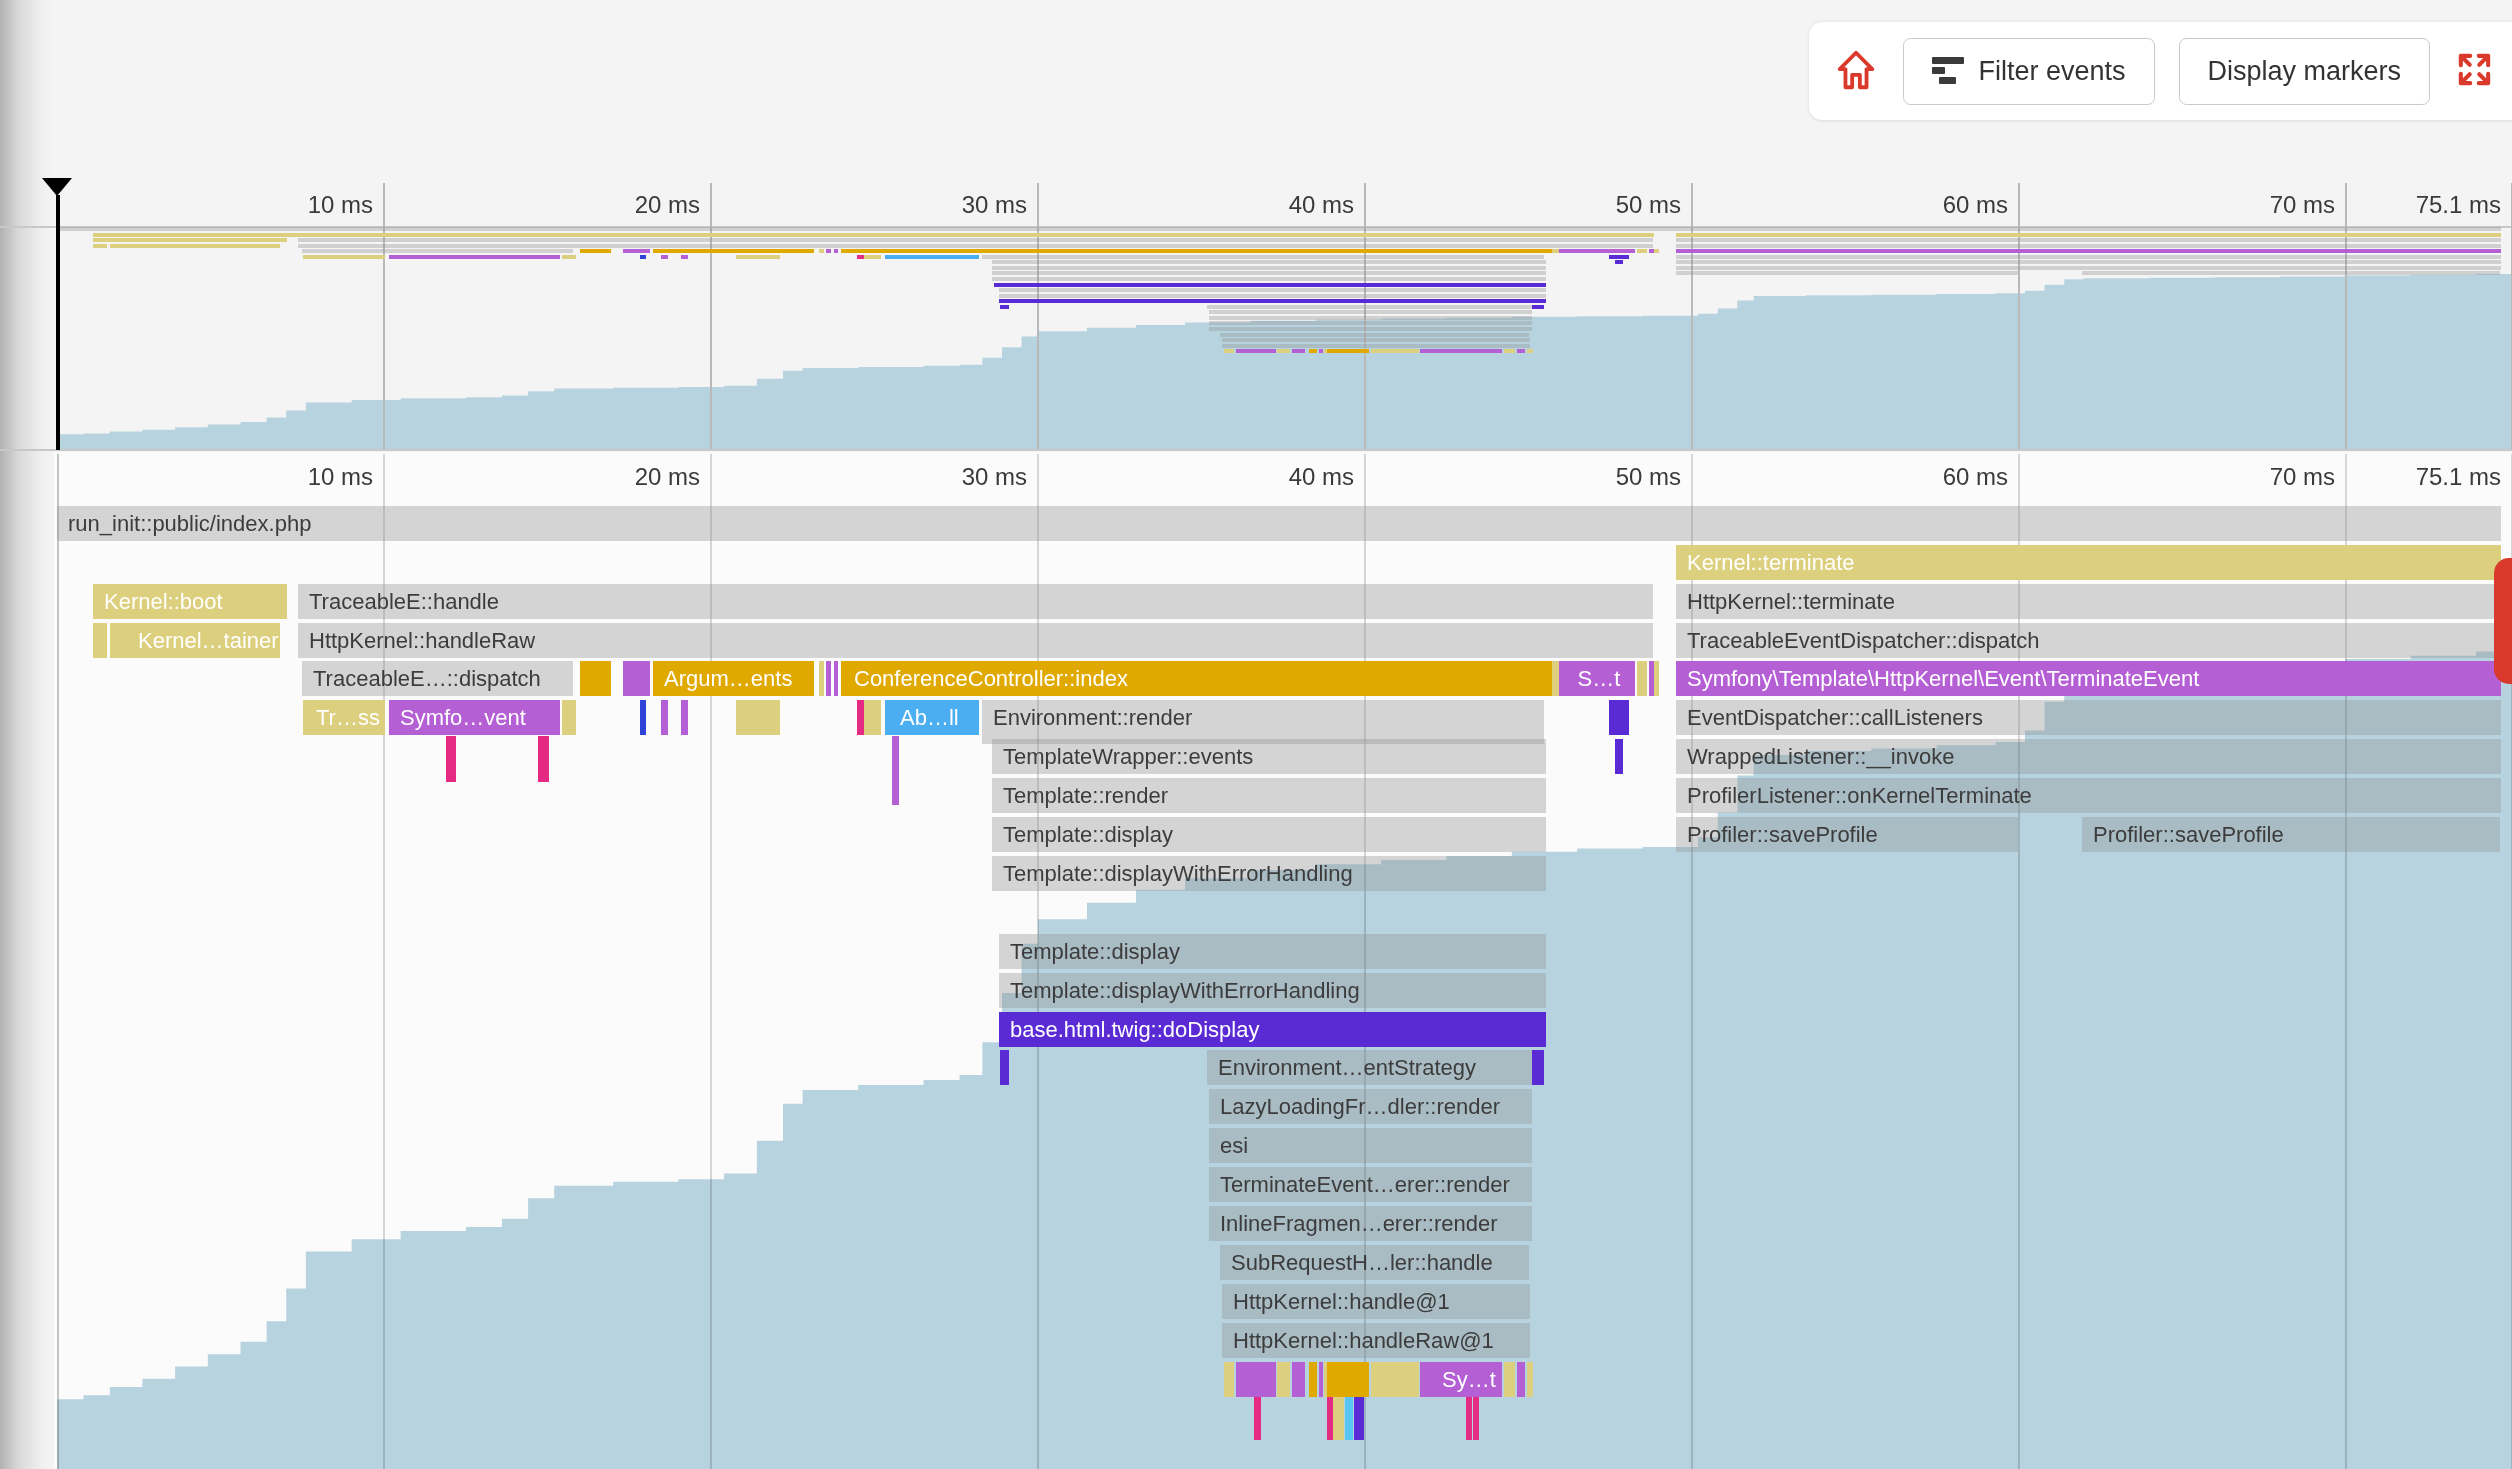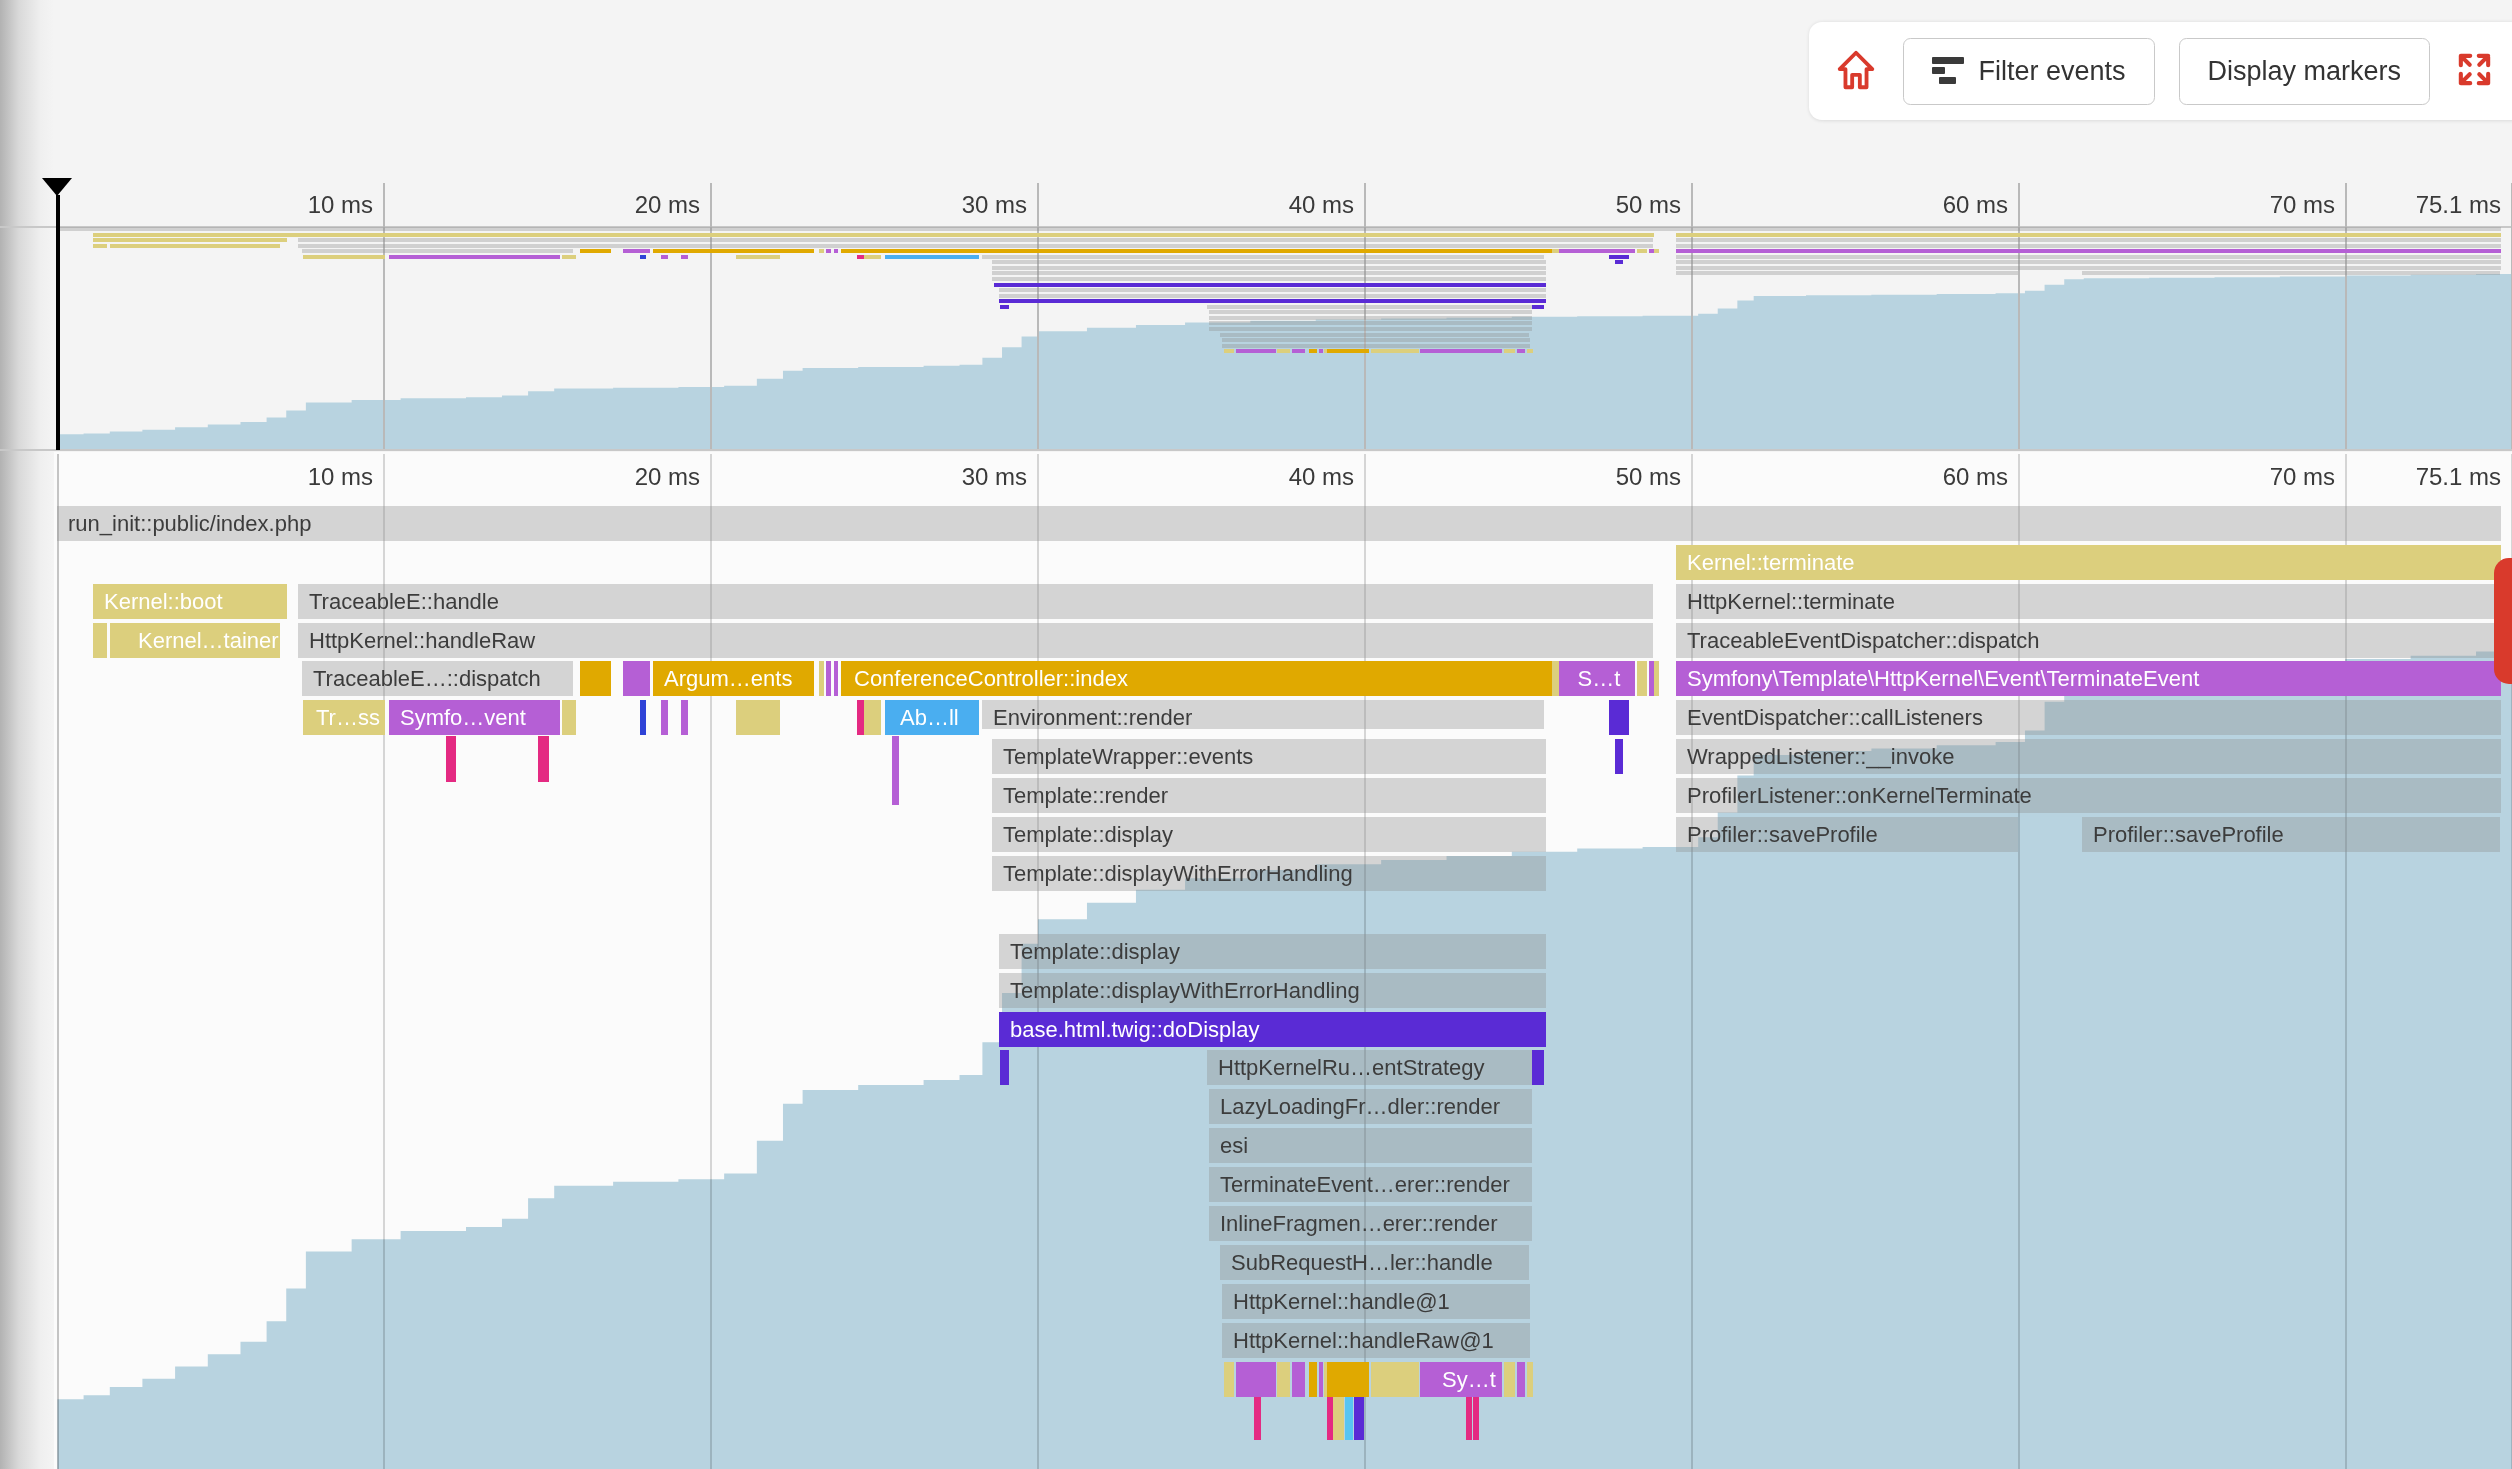--- a/index.html
+++ b/index.html
@@ -204,21 +204,21 @@
       <div style="left: 562px; top: 700px; width: 14px; height: 35px; background: rgb(220, 207, 125); overflow: hidden; white-space: nowrap; position: absolute;"></div>
       <div style="left: 640px; top: 700px; width: 5.6px; height: 35px; background: rgb(47, 67, 215); overflow: hidden; white-space: nowrap; position: absolute;"></div>
       <div style="left: 661px; top: 700px; width: 7.4px; height: 35px; background: rgb(181, 95, 213); overflow: hidden; white-space: nowrap; position: absolute;"></div>
       <div style="left: 681px; top: 700px; width: 7.4px; height: 35px; background: rgb(181, 95, 213); overflow: hidden; white-space: nowrap; position: absolute;"></div>
       <div style="left: 736px; top: 700px; width: 44px; height: 35px; background: rgb(220, 207, 125); overflow: hidden; white-space: nowrap; position: absolute;"></div>
       <div style="left: 857px; top: 700px; width: 6.5px; height: 35px; background: rgb(228, 42, 130); overflow: hidden; white-space: nowrap; position: absolute;"></div>
       <div style="left: 864px; top: 700px; width: 16.7px; height: 35px; background: rgb(220, 207, 125); overflow: hidden; white-space: nowrap; position: absolute;"></div>
       <div style="left: 885px; top: 700px; width: 94px; height: 35px; background: rgb(74, 174, 240); overflow: hidden; white-space: nowrap; position: absolute;">
         <span style="display: block; font: 22px / 35px &quot;Liberation Sans&quot;, sans-serif; padding-left: 15px; overflow: hidden; white-space: nowrap; color: rgb(255, 255, 255);">Ab…ll</span>
       </div>
-      <div style="left: 982px; top: 700px; width: 562px; height: 29px; background: rgba(145, 145, 145, 0.36); overflow: hidden; white-space: nowrap; position: absolute;">
+      <div style="left: 982px; top: 700px; width: 562px; height: 44px; background: rgba(145, 145, 145, 0.36); overflow: hidden; white-space: nowrap; position: absolute;">
         <span style="display: block; font: 22px / 35px &quot;Liberation Sans&quot;, sans-serif; padding-left: 11px; overflow: hidden; white-space: nowrap; color: rgb(60, 60, 60);">Environment::render</span>
       </div>
       <div style="left: 1609px; top: 700px; width: 20.4px; height: 35px; background: rgb(90, 43, 213); overflow: hidden; white-space: nowrap; position: absolute;"></div>
       <div style="left: 1676px; top: 700px; width: 825px; height: 35px; background: rgba(145, 145, 145, 0.36); overflow: hidden; white-space: nowrap; position: absolute;">
         <span style="display: block; font: 22px / 35px &quot;Liberation Sans&quot;, sans-serif; padding-left: 11px; overflow: hidden; white-space: nowrap; color: rgb(60, 60, 60);">EventDispatcher::callListeners</span>
       </div>
       <div style="left: 992px; top: 739px; width: 554px; height: 35px; background: rgba(145, 145, 145, 0.36); overflow: hidden; white-space: nowrap; position: absolute;">
         <span style="display: block; font: 22px / 35px &quot;Liberation Sans&quot;, sans-serif; padding-left: 11px; overflow: hidden; white-space: nowrap; color: rgb(60, 60, 60);">TemplateWrapper::events</span>
       </div>
       <div style="left: 1615px; top: 739px; width: 8.3px; height: 35px; background: rgb(90, 43, 213); overflow: hidden; white-space: nowrap; position: absolute;"></div>
@@ -247,21 +247,21 @@
         <span style="display: block; font: 22px / 35px &quot;Liberation Sans&quot;, sans-serif; padding-left: 11px; overflow: hidden; white-space: nowrap; color: rgb(60, 60, 60);">Template::display</span>
       </div>
       <div style="left: 999px; top: 973px; width: 547px; height: 35px; background: rgba(145, 145, 145, 0.36); overflow: hidden; white-space: nowrap; position: absolute;">
         <span style="display: block; font: 22px / 35px &quot;Liberation Sans&quot;, sans-serif; padding-left: 11px; overflow: hidden; white-space: nowrap; color: rgb(60, 60, 60);">Template::displayWithErrorHandling</span>
       </div>
       <div style="left: 999px; top: 1012px; width: 547px; height: 35px; background: rgb(90, 43, 213); overflow: hidden; white-space: nowrap; position: absolute;">
         <span style="display: block; font: 22px / 35px &quot;Liberation Sans&quot;, sans-serif; padding-left: 11px; overflow: hidden; white-space: nowrap; color: rgb(255, 255, 255);">base.html.twig::doDisplay</span>
       </div>
       <div style="left: 1000px; top: 1050px; width: 9.3px; height: 35px; background: rgb(90, 43, 213); overflow: hidden; white-space: nowrap; position: absolute;"></div>
       <div style="left: 1207px; top: 1050px; width: 325px; height: 35px; background: rgba(145, 145, 145, 0.36); overflow: hidden; white-space: nowrap; position: absolute;">
-        <span style="display: block; font: 22px / 35px &quot;Liberation Sans&quot;, sans-serif; padding-left: 11px; overflow: hidden; white-space: nowrap; color: rgb(60, 60, 60);">HttpKernelRu…entStrategy</span>
+        <span style="display: block; font: 22px / 35px &quot;Liberation Sans&quot;, sans-serif; padding-left: 11px; overflow: hidden; white-space: nowrap; color: rgb(60, 60, 60);">Environment…entStrategy</span>
       </div>
       <div style="left: 1532px; top: 1050px; width: 12px; height: 35px; background: rgb(90, 43, 213); overflow: hidden; white-space: nowrap; position: absolute;"></div>
       <div style="left: 1209px; top: 1089px; width: 323px; height: 35px; background: rgba(145, 145, 145, 0.36); overflow: hidden; white-space: nowrap; position: absolute;">
         <span style="display: block; font: 22px / 35px &quot;Liberation Sans&quot;, sans-serif; padding-left: 11px; overflow: hidden; white-space: nowrap; color: rgb(60, 60, 60);">LazyLoadingFr…dler::render</span>
       </div>
       <div style="left: 1209px; top: 1128px; width: 323px; height: 35px; background: rgba(145, 145, 145, 0.36); overflow: hidden; white-space: nowrap; position: absolute;">
         <span style="display: block; font: 22px / 35px &quot;Liberation Sans&quot;, sans-serif; padding-left: 11px; overflow: hidden; white-space: nowrap; color: rgb(60, 60, 60);">esi</span>
       </div>
       <div style="left: 1209px; top: 1167px; width: 323px; height: 35px; background: rgba(145, 145, 145, 0.36); overflow: hidden; white-space: nowrap; position: absolute;">
         <span style="display: block; font: 22px / 35px &quot;Liberation Sans&quot;, sans-serif; padding-left: 11px; overflow: hidden; white-space: nowrap; color: rgb(60, 60, 60);">TerminateEvent…erer::render</span>

